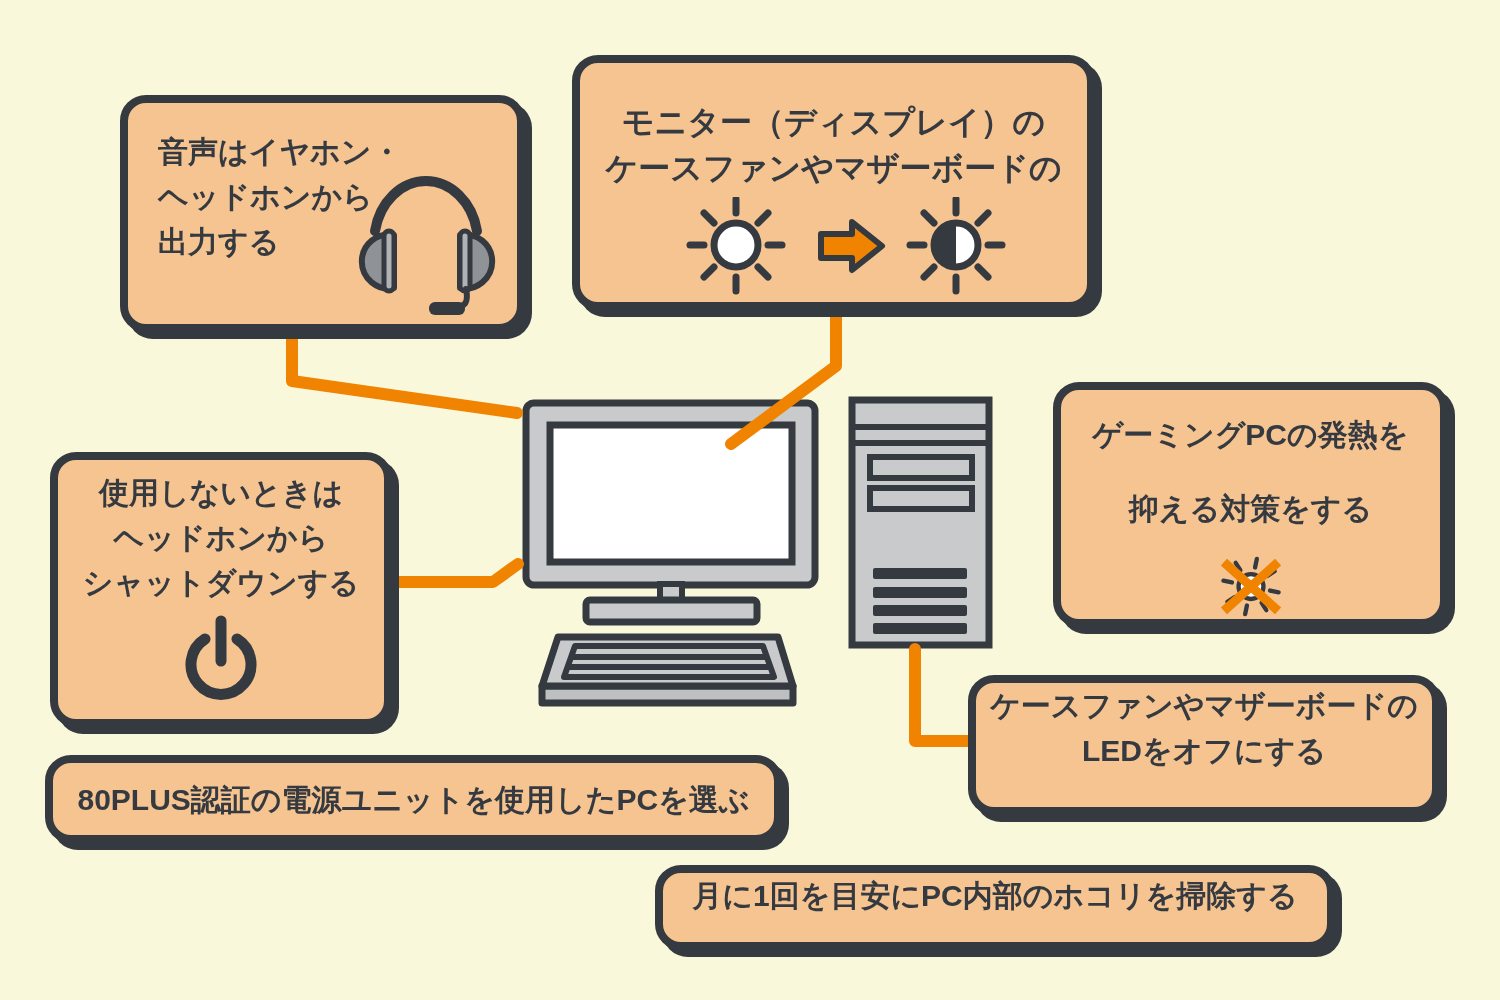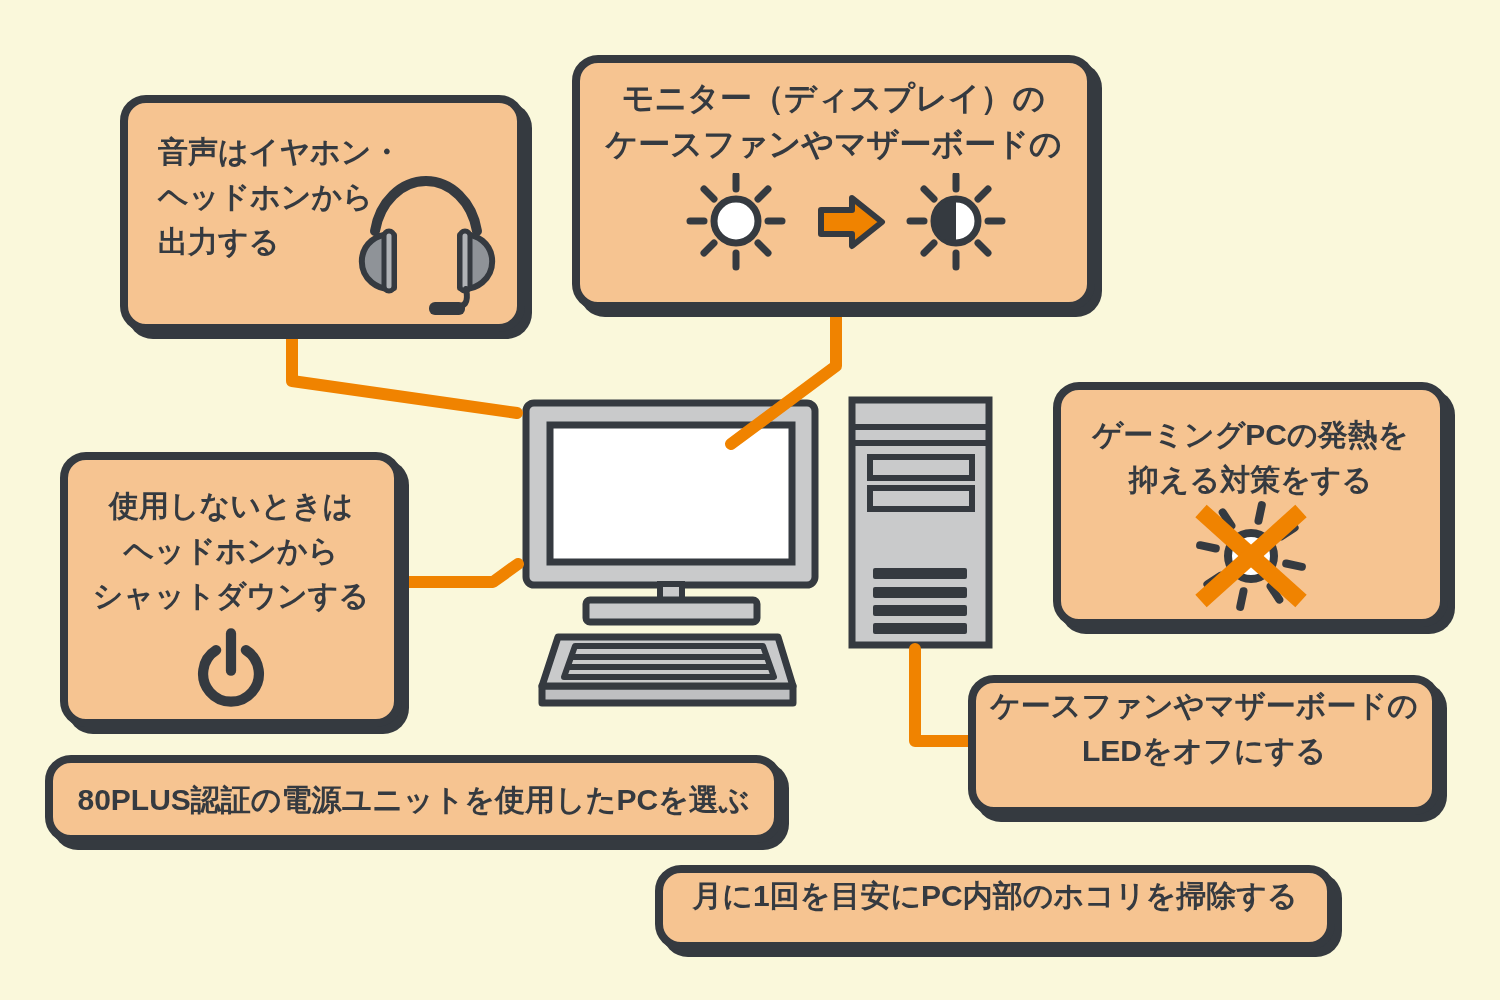--- a/index.html
+++ b/index.html
@@ -24,24 +24,24 @@
   .callout{
     position:absolute;box-sizing:border-box;z-index:3;
     background:var(--fill);border:8px solid var(--dark);border-radius:26px;
     box-shadow:7px 7px 0 0 var(--dark);
     display:flex;flex-direction:column;align-items:center;justify-content:flex-start;
     font-weight:700;color:var(--dark);
   }
   .line{white-space:nowrap;line-height:45px;font-size:30px;text-align:center;}
   
   .box-audio{left:92px;top:95px;width:405px;height:237px;align-items:flex-start;padding:26px 0 0 30px;margin-left:28px;}
-  .box-brightness{left:572px;top:55px;width:523px;height:255px;padding-top:12px;}
+  .box-brightness{left:572px;top:55px;width:523px;height:255px;padding-top:36px;}
   .box-brightness .line{line-height:46px;font-size:32px;}
-  .box-heat{left:1053px;top:382px;width:395px;height:245px;padding-top:22px;}
-  .box-sleep{left:50px;top:452px;width:342px;height:275px;padding-top:23px;margin-left:10px;}
+  .box-heat{left:1053px;top:382px;width:395px;height:245px;padding-top:22px;gap:29px;}
+  .box-sleep{left:50px;top:452px;width:342px;height:275px;padding-top:10px;}
   .box-psu{left:45px;top:755px;width:737px;height:88px;justify-content:center;}
   .box-led{left:968px;top:675px;width:472px;height:140px;}
   .box-dust{left:655px;top:865px;width:680px;height:85px;justify-content:flex-start;}
   .audio-icon-wrap{position:absolute;right:10px;top:62px;}
   .brightness-row{margin-top:6px;}
   .heat-icon{margin-top:-6px;}
   .power-icon{margin-top:8px;}
 </style>
 </head>
 <body>

